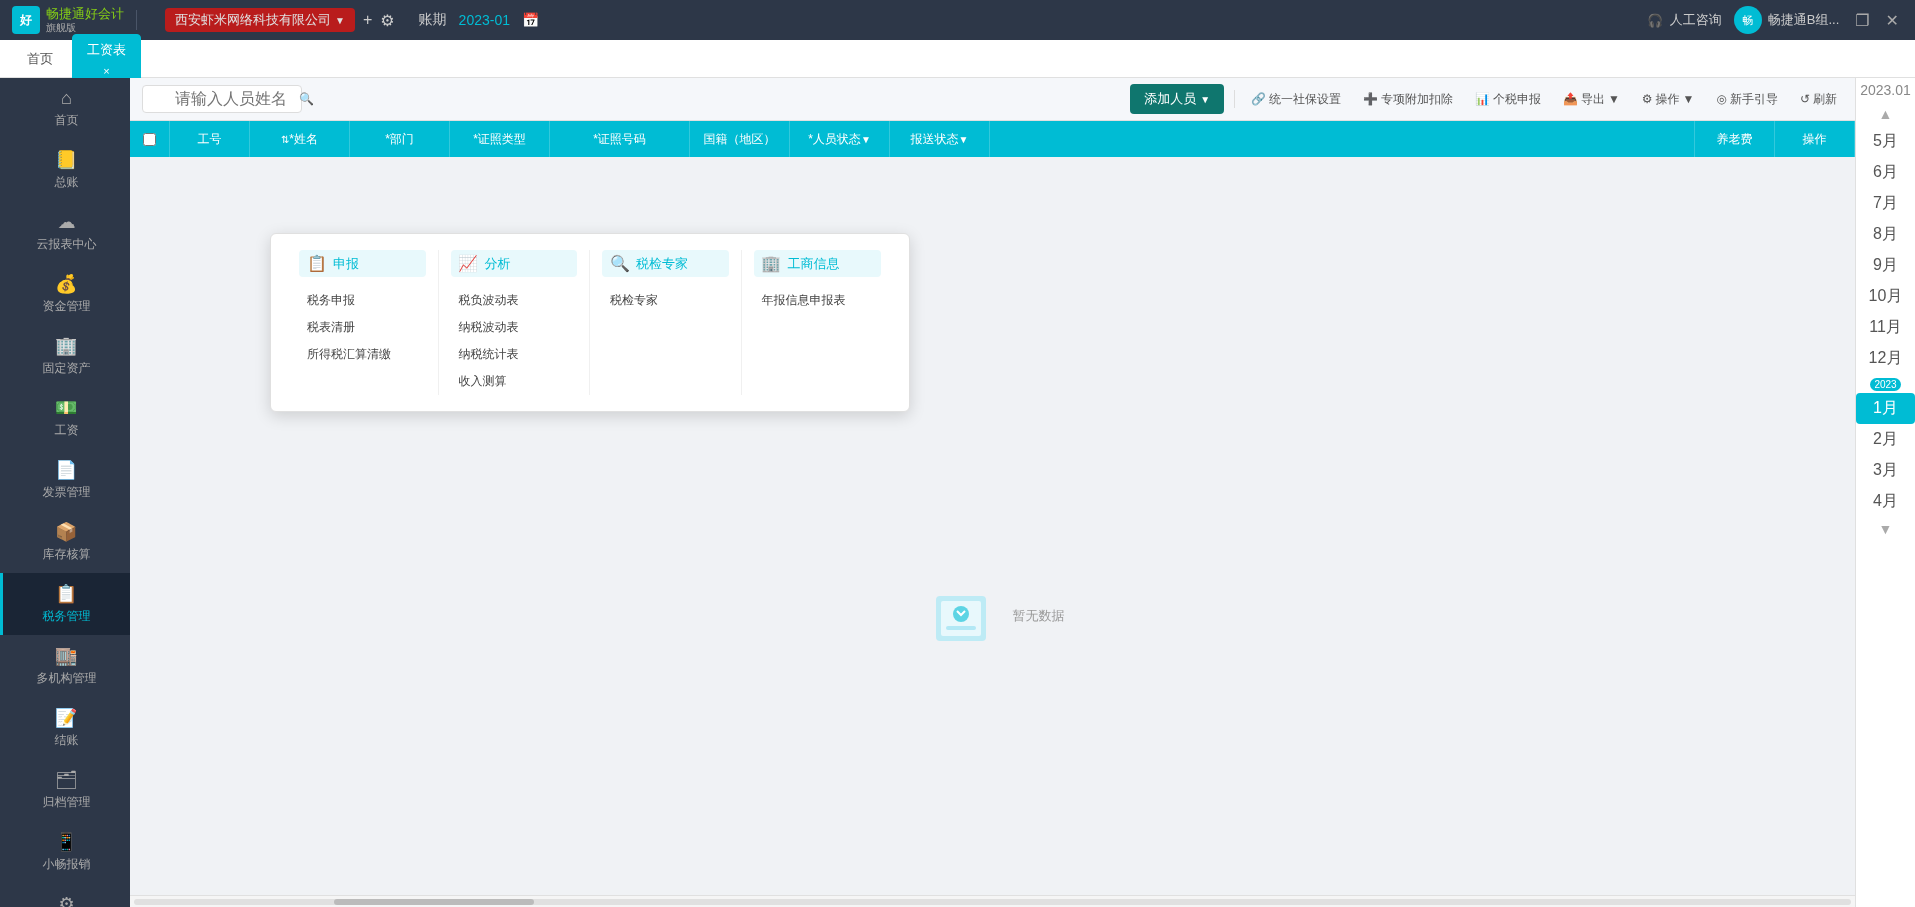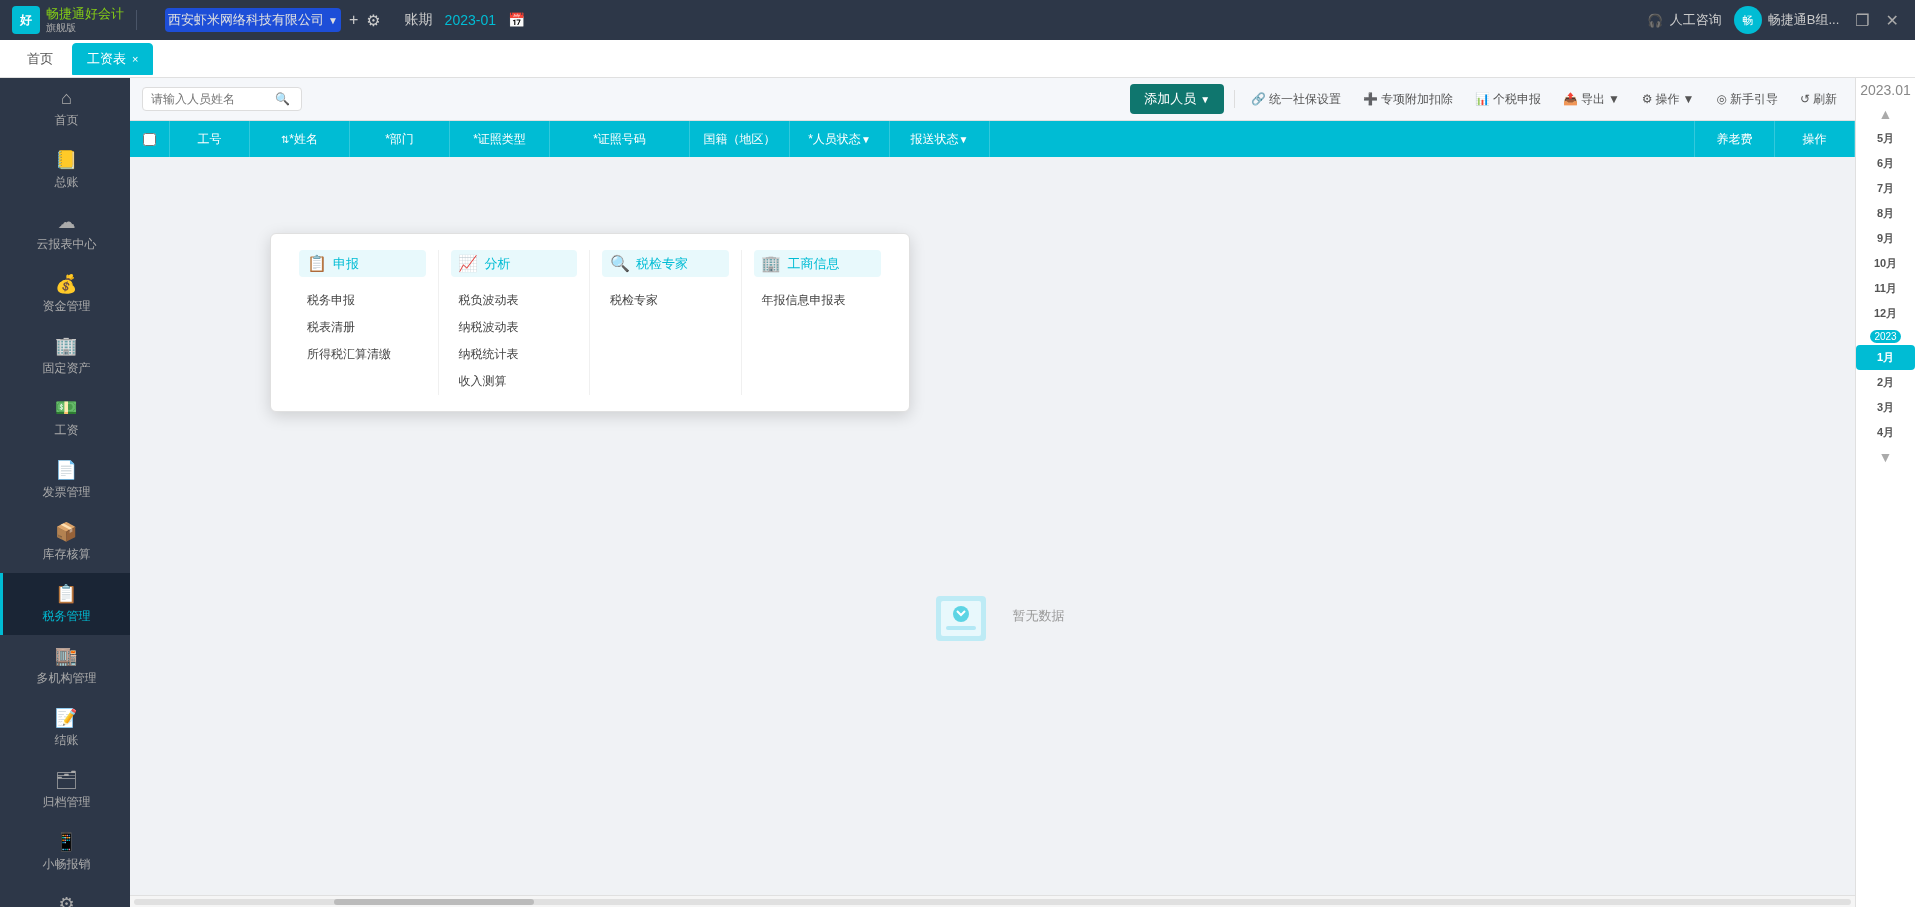--- a/index.html
+++ b/index.html
@@ -9,48 +9,48 @@
     .top-bar {
       display: flex; align-items: center; height: 40px;
       background: #2d3748; color: #fff; padding: 0 12px;
       justify-content: space-between;
     }
     .top-bar-left { display: flex; align-items: center; gap: 8px; }
     .top-bar-logo { display: flex; align-items: center; gap: 6px; }
     .logo-icon { width: 28px; height: 28px; background: #00bcd4; border-radius: 4px; display: flex; align-items: center; justify-content: center; font-size: 12px; color: #fff; font-weight: bold; }
     .logo-text { font-size: 13px; color: #84cc16; }
     .logo-sub { font-size: 10px; color: #aaa; }
-    .company-selector { display: flex; align-items: center; gap: 4px; background: #1d4ed8; border-radius: 4px; padding: 3px 3px; cursor: pointer; color: #e0e0e0; font-size: 13px; margin-left: 16px; }
+    .company-selector { display: flex; align-items: center; gap: 4px; background: #b91c1c; border-radius: 4px; padding: 3px 10px; cursor: pointer; color: #e0e0e0; font-size: 13px; margin-left: 16px; }
     .period-info { display: flex; align-items: center; gap: 12px; color: #ccc; font-size: 14px; margin-left: 16px; justify-content: flex-end; }
     .top-bar-actions { display: flex; align-items: center; gap: 12px; color: #ccc; font-size: 13px; }
     .top-bar-user { display: flex; align-items: center; gap: 6px; cursor: pointer; }
     .user-avatar { width: 28px; height: 28px; background: #00bcd4; border-radius: 50%; display: flex; align-items: center; justify-content: center; color: #fff; font-size: 11px; }
 
     
     .nav-tabs { display: flex; align-items: center; height: 38px; background: #fff; border-bottom: 1px solid #e0e0e0; padding: 0 12px; gap: 4px; }
     .nav-tab { padding: 6px 14px; cursor: pointer; border-radius: 4px 4px 0 0; font-size: 13px; color: #555; border: 1px solid transparent; }
-    .nav-tab.active { background: #00bcd4; color: #fff; border-color: #00bcd4; display: flex; align-items: center; gap: 6px; }
+    .nav-tab.active { background: #00bcd4; color: #fff; border-color: #00bcd4; display: flex; align-items: center; gap: 6px; flex-direction: column; }
     .nav-tab-close { cursor: pointer; font-size: 11px; color: #fff; }
 
     
     .main-layout { display: flex; height: calc(907px - 78px); }
 
     
     .sidebar { width: 130px; background: #2d3748; color: #ccc; display: flex; flex-direction: column; }
     .sidebar-item { display: flex; flex-direction: column; align-items: center; padding: 10px 6px; cursor: pointer; font-size: 12px; gap: 3px; color: #aaa; border-left: 3px solid transparent; }
     .sidebar-item.active { background: #1a2535; color: #00bcd4; border-left-color: #00bcd4; }
     .sidebar-icon { font-size: 18px; }
 
     
     .content-area { flex: 1; display: flex; flex-direction: column; overflow: hidden; position: relative; }
 
     
     .toolbar { display: flex; align-items: center; padding: 6px 12px; background: #f5f7fa; border-bottom: 1px solid #e0e0e0; gap: 8px; }
     .search-input { border: 1px solid #ddd; border-radius: 4px; padding: 4px 8px; font-size: 12px; width: 160px; color: #999; display: flex; align-items: center; gap: 4px; background: #fff; }
-    .search-input input { border: none; outline: none; font-size: 12px; color: #8b5cf6; width: 120px; }
+    .search-input input { border: none; outline: none; font-size: 16px; color: #8b5cf6; width: 120px; margin-left: 24px; }
     .btn-add { background: #0f766e; color: #fff; border: none; border-radius: 4px; padding: 6px 14px; font-size: 13px; cursor: pointer; display: flex; align-items: center; gap: 4px; margin-left: auto; }
     .btn-add-arrow { font-size: 10px; }
     .toolbar-actions { display: flex; align-items: center; gap: 10px; color: #555; font-size: 12px; }
     .toolbar-btn { display: flex; align-items: center; gap: 3px; cursor: pointer; color: #555; font-size: 12px; padding: 3px 6px; border-radius: 3px; }
 
     
     .table-header { background: #00bcd4; color: #fff; display: flex; align-items: stretch; min-height: 36px; }
     .th-checkbox { width: 40px; display: flex; align-items: center; justify-content: center; border-right: 1px solid rgba(255,255,255,0.2); }
     .th-cell { display: flex; align-items: center; justify-content: center; padding: 4px 6px; font-size: 12px; border-right: 1px solid rgba(255,255,255,0.2); flex-shrink: 0; text-align: center; }
     .popup-menu { position: absolute; top: 76px; left: 140px; width: 640px; background: #fff; border: 1px solid #e0e0e0; border-radius: 6px; box-shadow: 0 4px 16px rgba(0,0,0,0.15); z-index: 200; padding: 16px; display: grid; grid-template-columns: 1fr 1fr 1fr 1fr; gap: 0; }
@@ -60,21 +60,21 @@
     .popup-section-icon { font-size: 16px; }
     .popup-item { padding: 5px 8px; font-size: 12px; color: #444; cursor: pointer; border-radius: 3px; }
 
     
     .empty-state { display: flex; flex-direction: row; align-items: center; justify-content: center; flex: 1; gap: 12px; color: #999; font-size: 13px; }
     .empty-icon { width: 80px; height: 80px; }
 
     
     .date-panel { width: 60px; background: #fff; border-left: 1px solid #e0e0e0; display: flex; flex-direction: column; align-items: center; overflow-y: auto; }
     .date-panel-year { font-size: 10px; color: #fff; background: #00bcd4; border-radius: 10px; padding: 1px 4px; margin: 4px 0 2px; }
-    .date-month { font-size: 11px; color: #555; padding: 5px 4px; cursor: pointer; text-align: right; width: 100%; display: flex; align-items: center; justify-content: center; font-weight: bold; }
+    .date-month { font-size: 16px; color: #555; padding: 5px 4px; cursor: pointer; text-align: right; width: 100%; display: flex; align-items: center; justify-content: center; }
     .date-month.active { background: #00bcd4; color: #fff; border-radius: 4px; }
     .date-panel-scroll-up, .date-panel-scroll-down { width: 100%; display: flex; align-items: center; justify-content: center; padding: 4px; cursor: pointer; color: #aaa; font-size: 14px; }
     .date-panel-top { font-size: 14px; color: #888; text-align: center; padding: 4px 0; }
 
     
     .bottom-scrollbar { height: 12px; background: #f5f5f5; border-top: 1px solid #e0e0e0; display: flex; align-items: center; padding: 0 4px; }
     .scrollbar-track { flex: 1; height: 6px; background: #e0e0e0; border-radius: 3px; position: relative; }
     .scrollbar-thumb { width: 200px; height: 6px; background: #bbb; border-radius: 3px; position: absolute; left: 200px; }
     .table-wrapper { display: flex; flex-direction: column; height: 100%; }
 

